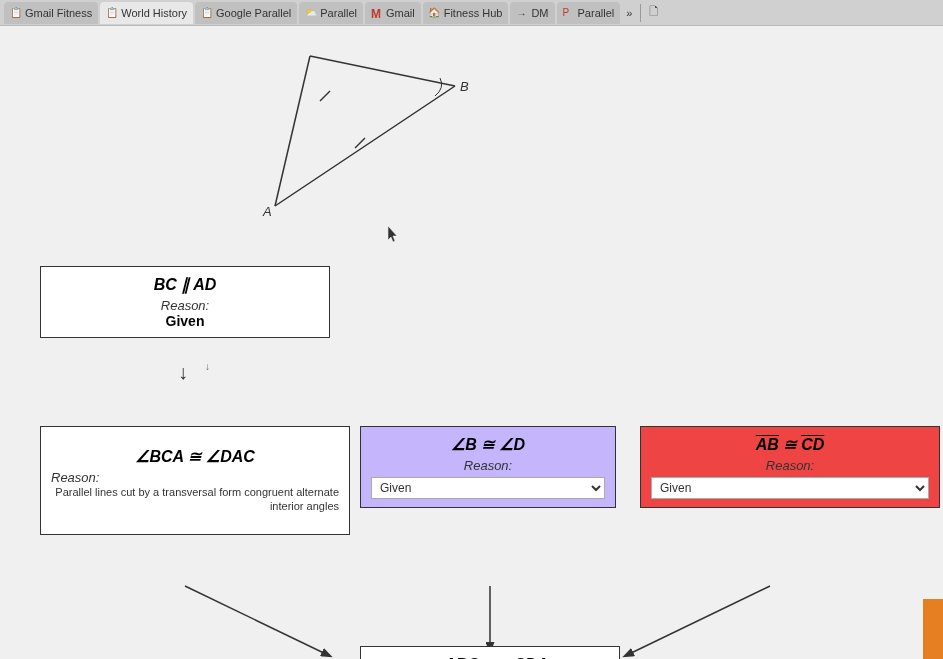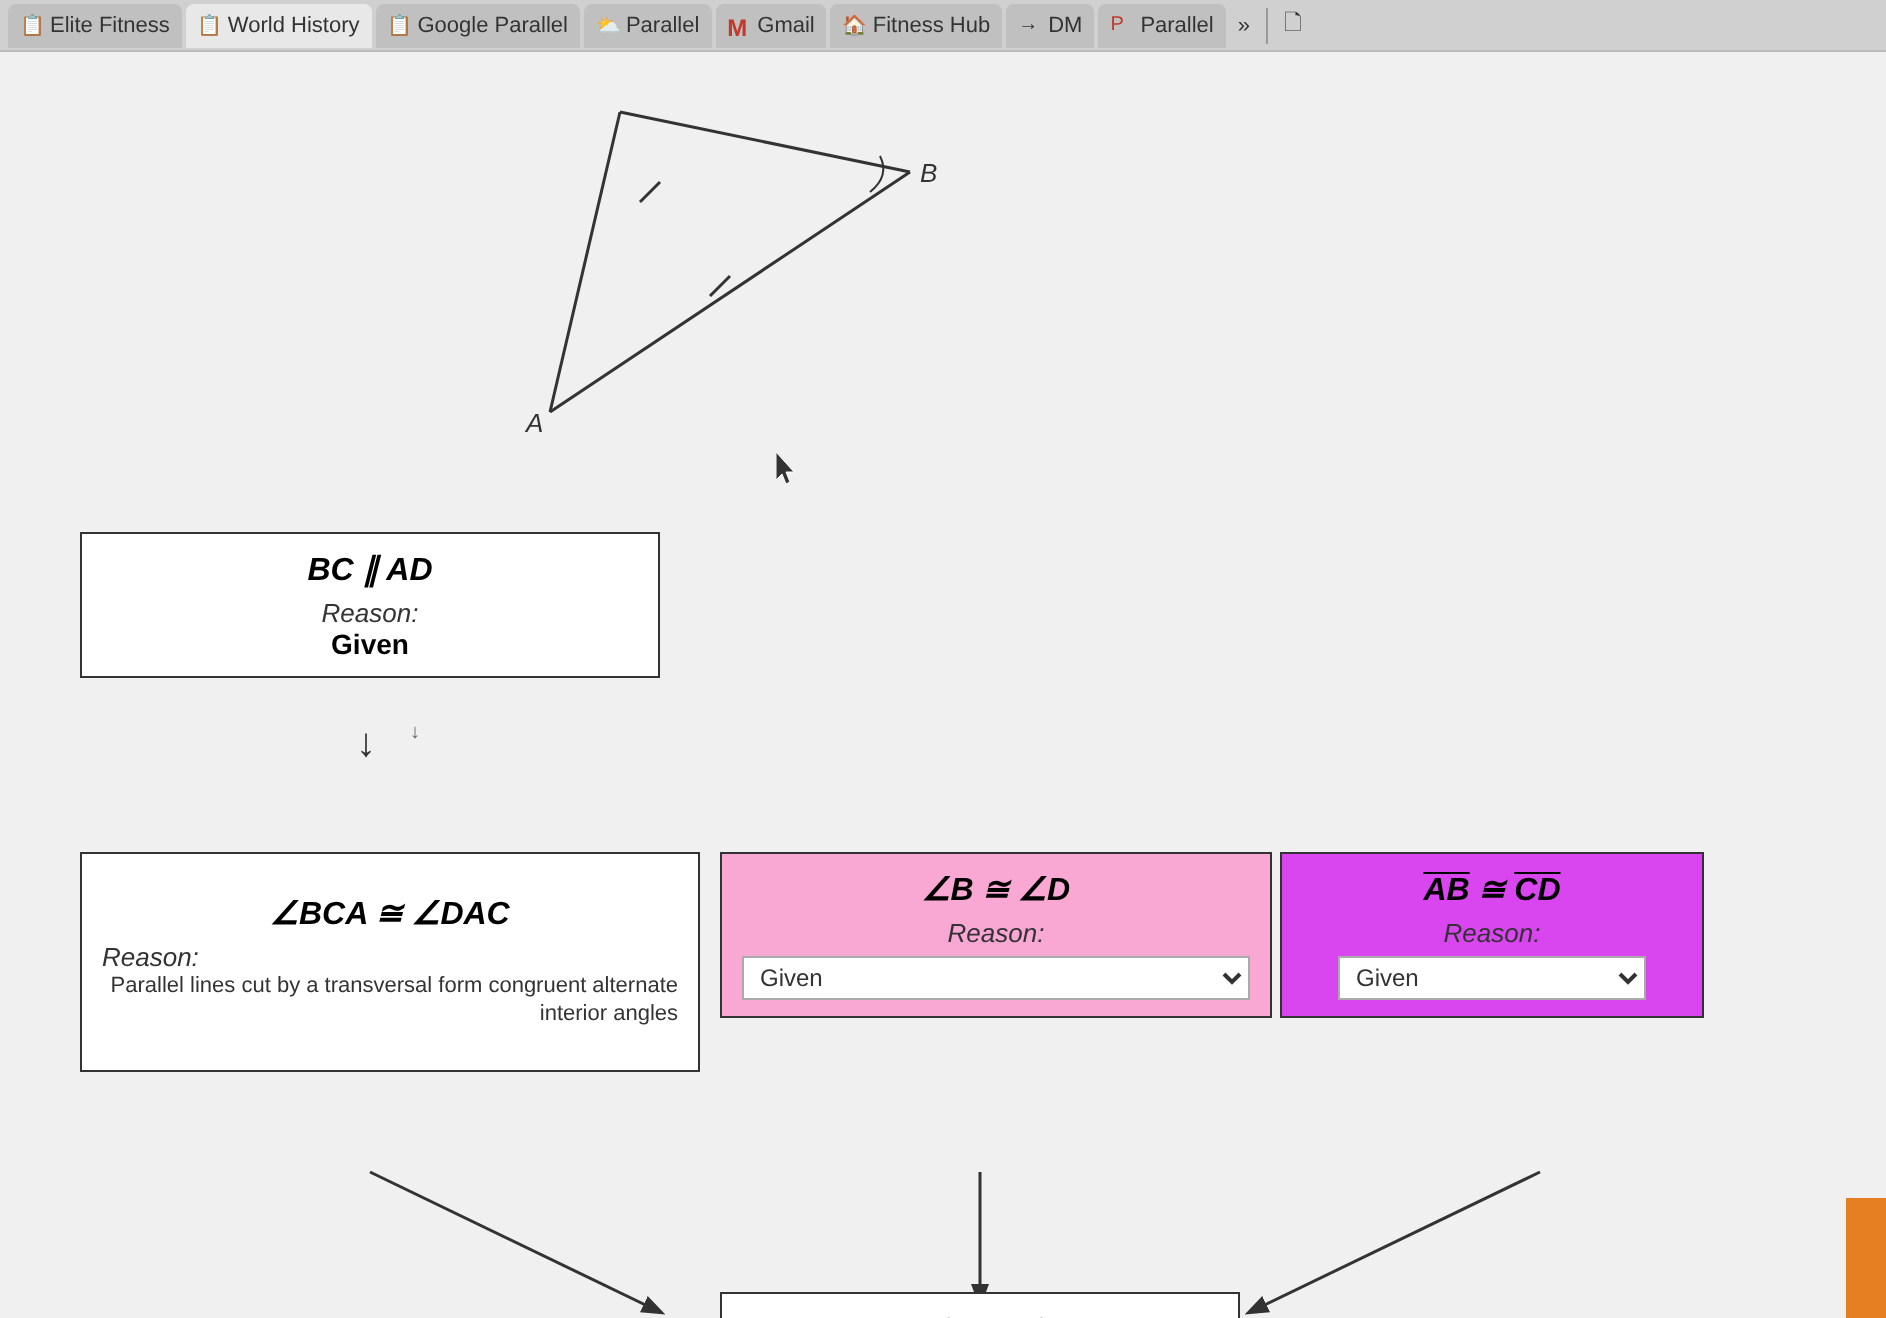--- a/index.html
+++ b/index.html
@@ -133,35 +133,35 @@
       width: 310px;
       background: white;
       border: 1.5px solid #333;
       padding: 20px 10px;
     }
 
     .angle-b-box {
       position: absolute;
       top: 160px;
       left: 360px;
-      width: 276px;
-      background: #f9a8d4;
+      width: 256px;
+      background: #c4b5fd;
       border: 1.5px solid #333;
       padding: 8px 10px;
       text-align: center;
     }
 
     .ab-cd-box {
       position: absolute;
       top: 160px;
       left: 640px;
-      width: 212px;
-      background: #d946ef;
-      border: 1.5px solid #333;
-      padding: 8px 28px;
+      width: 300px;
+      background: #ef4444;
+      border: 1.5px solid #333;
+      padding: 8px 10px;
       text-align: center;
     }
 
     
     .result-box {
       position: absolute;
       top: 380px;
       left: 360px;
       width: 260px;
       background: white;
@@ -199,21 +199,21 @@
       pointer-events: none;
       z-index: 100;
     }
   </style>
 </head>
 <body>
 
 <div class="tab-bar">
   <div class="tab-item">
     <span class="tab-icon">📋</span>
-    <span>Elite Fitness</span>
+    <span>Gmail Fitness</span>
   </div>
   <div class="tab-item active">
     <span class="tab-icon">📋</span>
     <span>World History</span>
   </div>
   <div class="tab-item">
     <span class="tab-icon">📋</span>
     <span>Google Parallel</span>
   </div>
   <div class="tab-item">

